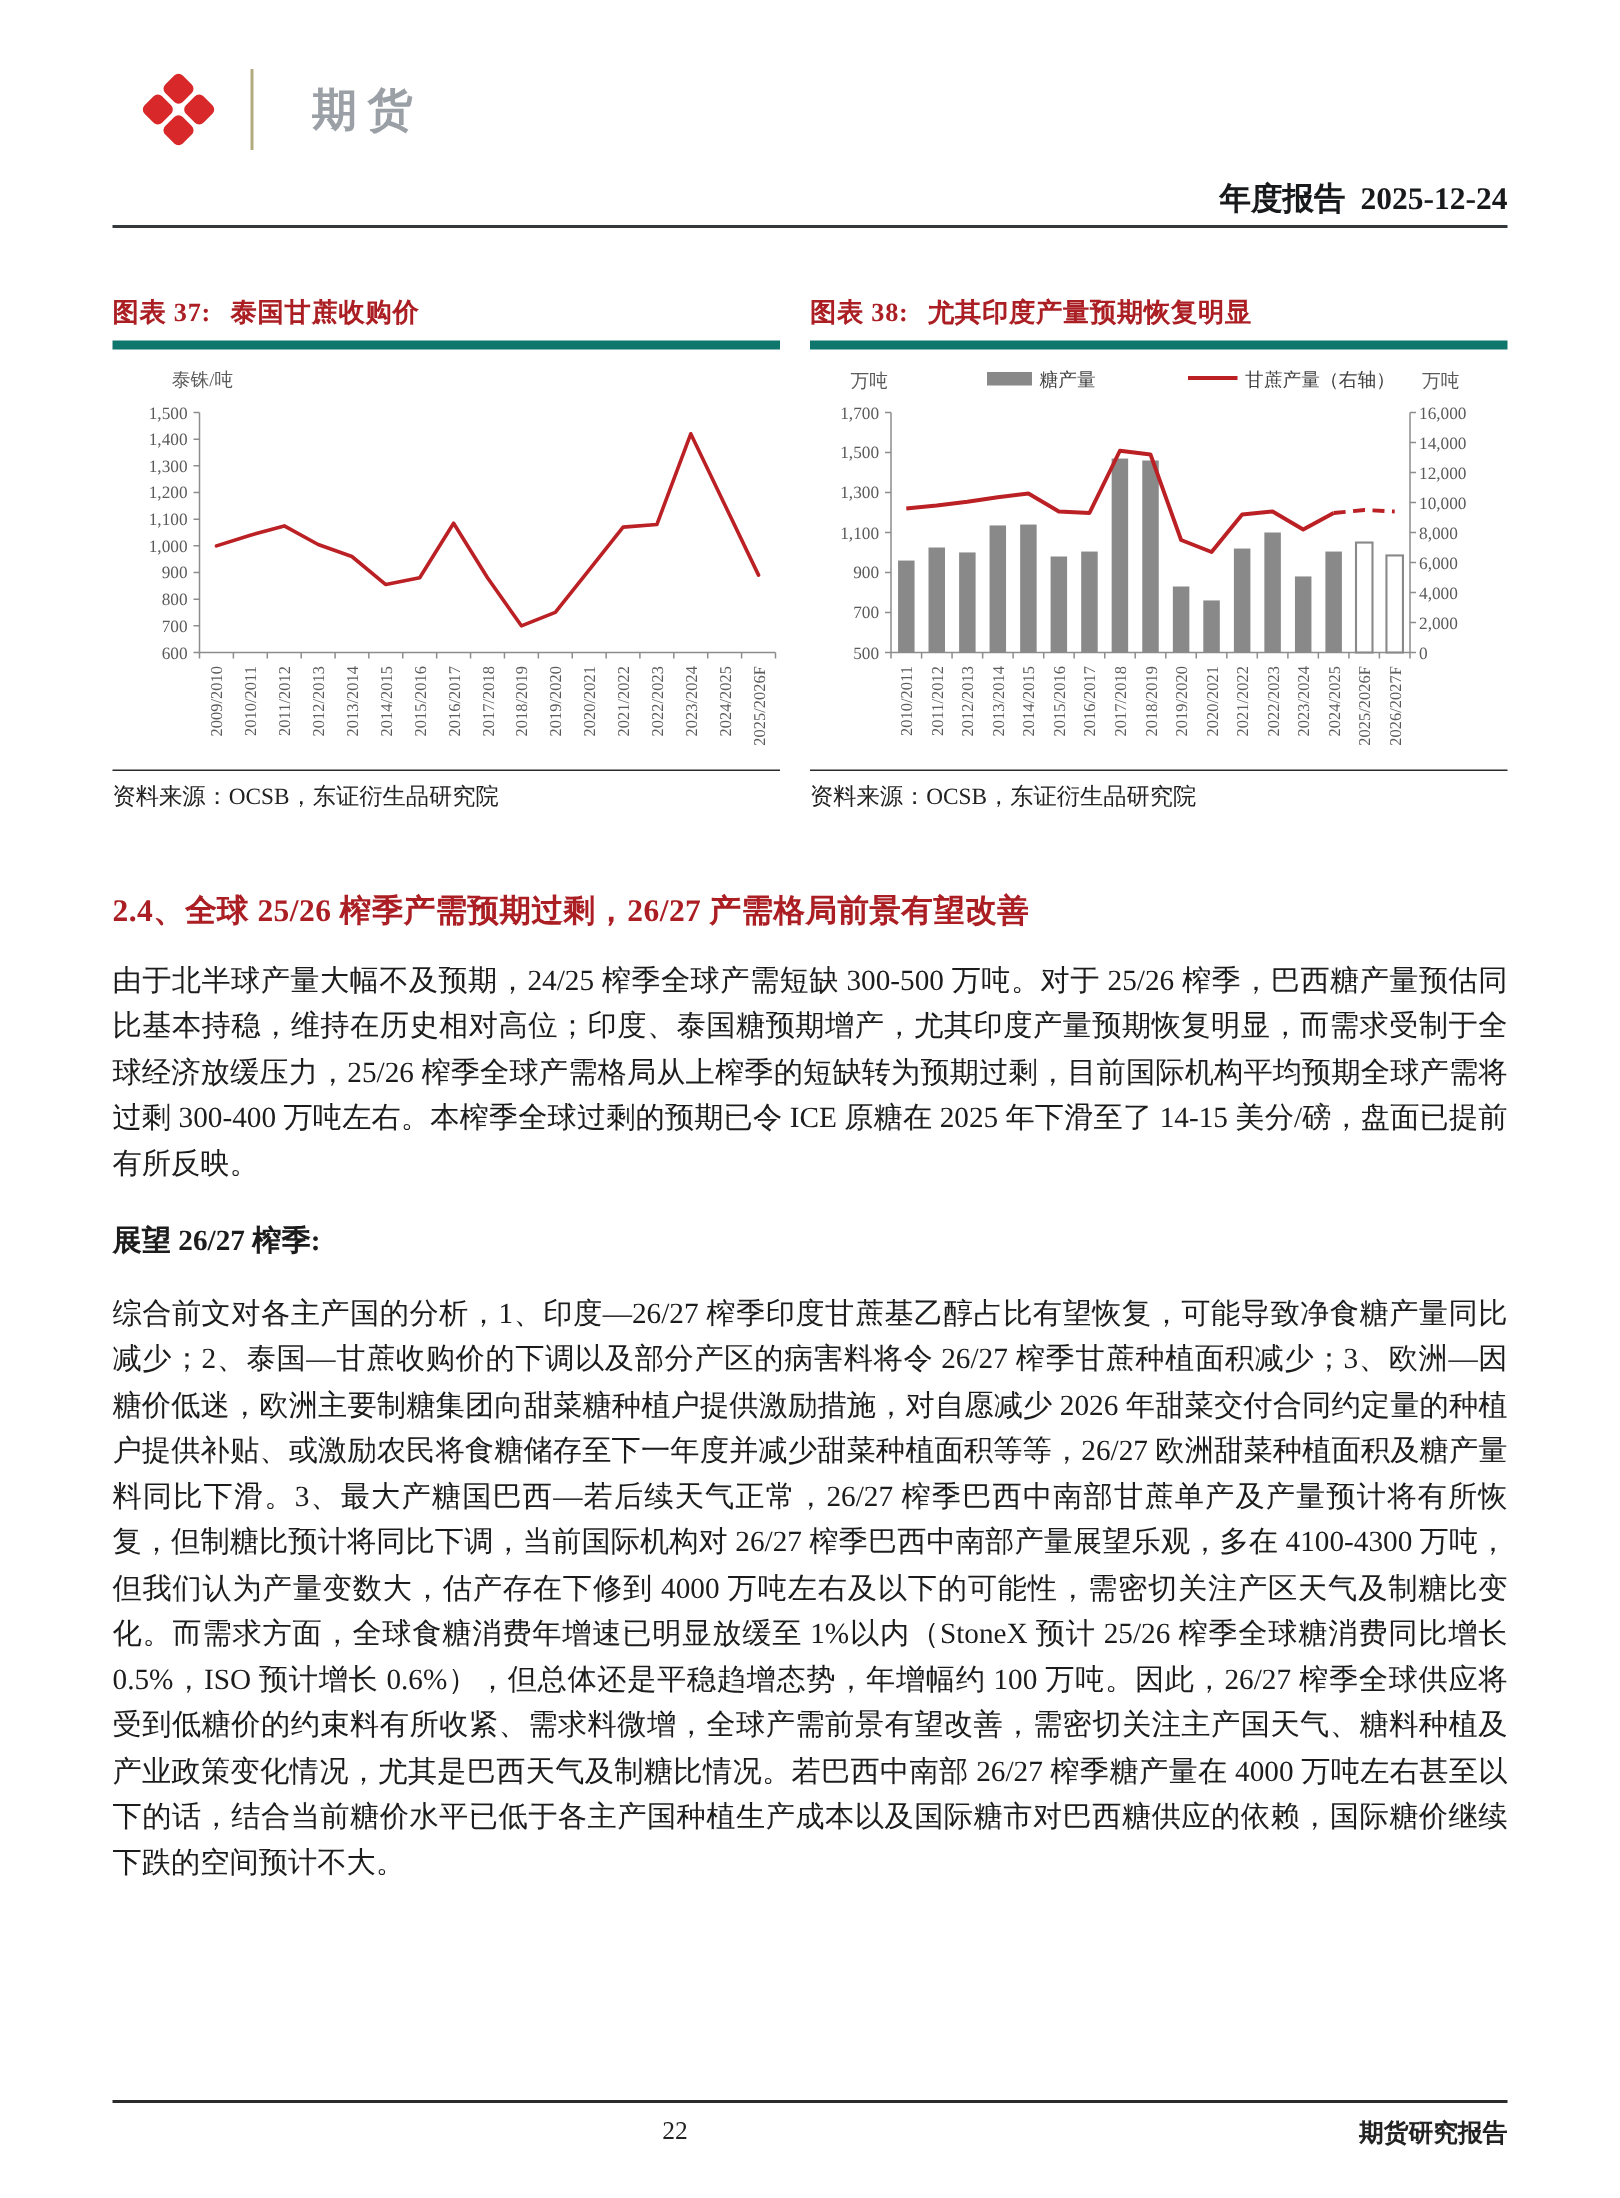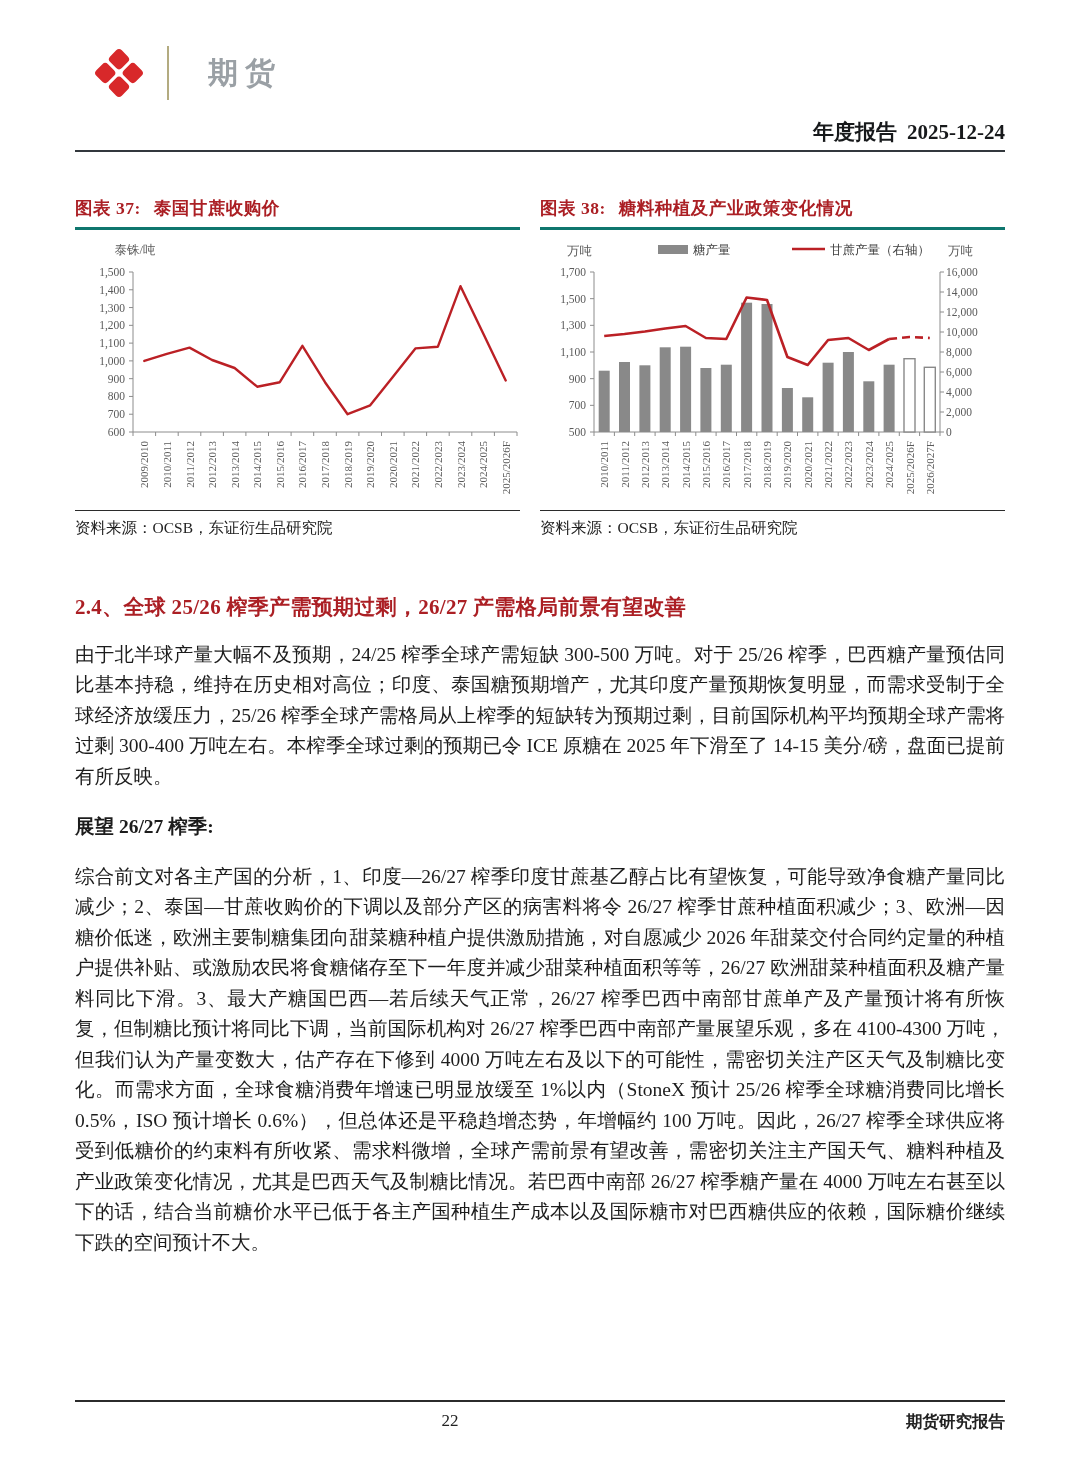--- a/index.html
+++ b/index.html
@@ -14,21 +14,21 @@
   .brand-cn{font-family:"Liberation Sans","DejaVu Sans",sans-serif;font-weight:bold;font-size:30px;letter-spacing:3px;color:#33393f;line-height:32px;}
   .brand-en{font-family:"Liberation Sans","DejaVu Sans",sans-serif;font-weight:bold;font-size:10.5px;letter-spacing:2px;color:#33393f;margin-top:2px;}
   .brand-divider{width:2px;height:54px;background:#b3ab80;margin:0 20px 0 22px;}
   .brand-sub{font-family:"Liberation Sans","DejaVu Sans",sans-serif;font-weight:bold;font-size:30px;letter-spacing:7px;color:#9aa0a5;margin-left:19px;}
   .report-meta{position:absolute;right:0;bottom:4px;font-family:Liberation Serif, serif;font-weight:bold;font-size:21px;color:#17191b;}
   .report-meta span{margin-left:10px;}
   
   .charts-row{position:absolute;left:75px;top:196px;width:930px;display:flex;gap:20px;}
   .figure.f37{width:445px;}
   .figure.f38{width:465px;}
-  .fig-title{font-weight:bold;font-size:17.5px;color:#ab1f24;padding-bottom:7px;border-bottom:3px solid #0f766e;letter-spacing:.5px;}
+  .fig-title{font-weight:bold;font-size:17.5px;color:#ab1f24;padding-bottom:7px;border-bottom:6px solid #0f766e;letter-spacing:.5px;}
   .tgap{display:inline-block;width:13px;}
   svg.chart{display:block;margin-top:6px;}
   svg text{font-family:"Liberation Serif","DejaVu Serif",serif;}
   .fig-source{border-top:1.5px solid #2b2b2b;margin-top:2px;padding-top:7px;font-size:15.5px;color:#222;}
   
   .section-heading{position:absolute;left:75px;top:576px;width:930px;font-size:21px;font-weight:bold;color:#ab1f24;letter-spacing:.3px;}
   .para{position:absolute;left:75px;width:930px;font-size:19.5px;line-height:30.5px;text-align:justify;color:#1c1c1c;}
   .p1{top:620px;}
   .sub{position:absolute;left:75px;top:793px;width:930px;font-size:19.5px;font-weight:bold;color:#1c1c1c;}
   .p2{top:842px;}
@@ -122,21 +122,21 @@
         <line x1="374.2" y1="196" x2="374.2" y2="200" stroke="#8c8c8c" stroke-width="1"></line>
         <line x1="396.8" y1="196" x2="396.8" y2="200" stroke="#8c8c8c" stroke-width="1"></line>
         <line x1="419.4" y1="196" x2="419.4" y2="200" stroke="#8c8c8c" stroke-width="1"></line>
         <line x1="442.0" y1="196" x2="442.0" y2="200" stroke="#8c8c8c" stroke-width="1"></line>
         <polyline points="69.3,124.9 91.9,117.8 114.5,111.6 137.1,124.0 159.6,132.0 182.2,150.7 204.8,146.2 227.4,109.8 250.0,146.2 272.6,178.2 295.2,169.3 317.8,140.9 340.4,112.4 362.9,110.7 385.5,50.2 408.1,97.3 430.7,144.4" fill="none" stroke="#bb2025" stroke-width="2.4" stroke-linejoin="round" stroke-linecap="round"></polyline>
       </svg>
     <div class="fig-source">资料来源：OCSB，东证衍生品研究院</div>
   </section>
   <section class="figure f38">
     <div class="fig-title">
-      <span>图表 38:</span><span class="tgap"></span><span>糖料种植及产业政策变化情况</span>
+      <span>图表 38:</span><span class="tgap"></span><span>尤其印度产量预期恢复明显</span>
     </div>
     <svg id="chart38" class="chart" width="465" height="272" viewBox="0 0 465 272">
         <text x="52" y="19" text-anchor="end" font-size="12.5" fill="#5a5a5a">万吨</text>
         <text x="408" y="19" text-anchor="start" font-size="12.5" fill="#5a5a5a">万吨</text>
         <rect x="118" y="9" width="30" height="9" fill="#898989"></rect>
         <text x="153" y="18" font-size="12.5" fill="#404040">糖产量</text>
         <line x1="252" y1="13" x2="285" y2="13" stroke="#bb2025" stroke-width="2.6"></line>
         <text x="290" y="18" font-size="12.5" fill="#404040">甘蔗产量（右轴）</text>
         <text x="46" y="200" text-anchor="end" font-size="11.5" fill="#5a5a5a">500</text>
         <line x1="50" y1="196" x2="54" y2="196" stroke="#8c8c8c" stroke-width="1"></line>

